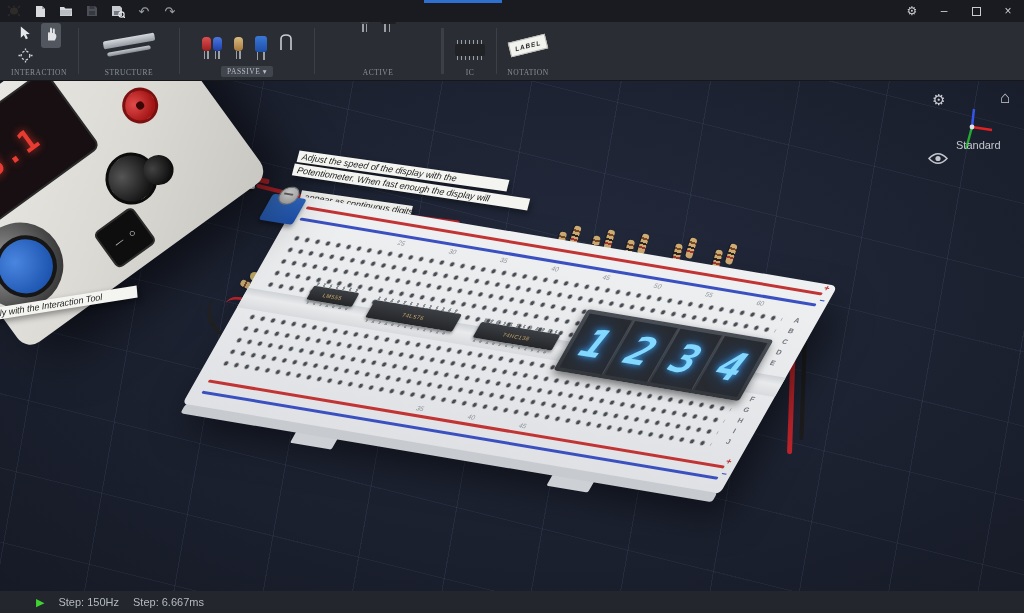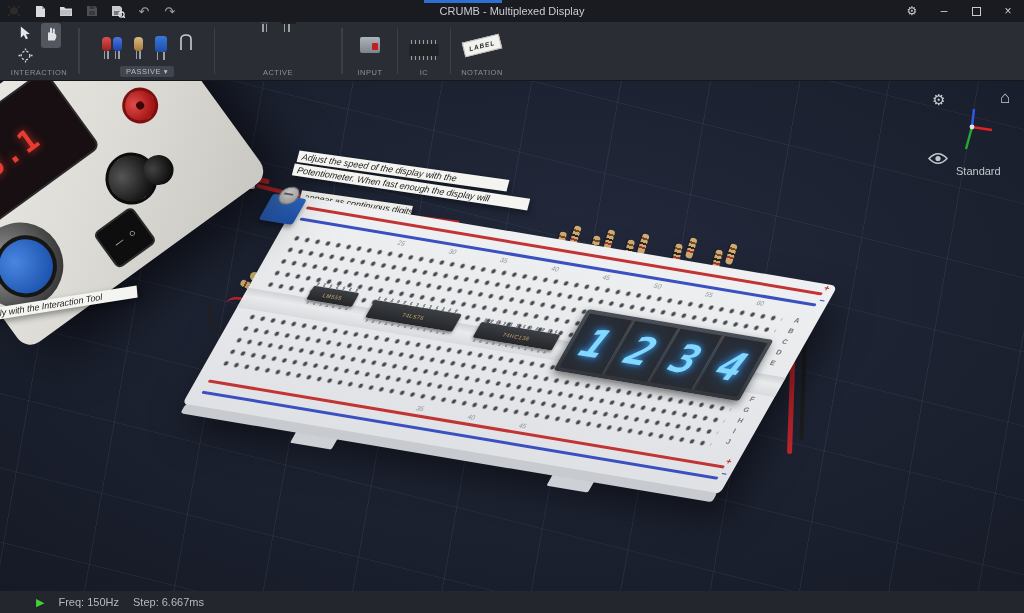--- a/index.html
+++ b/index.html
@@ -17,21 +17,21 @@
   .tb-title { position:absolute; left:0; right:0; text-align:center; color:#c9ccd1; font-size:11px; pointer-events:none; }
   .win-btns { position:absolute; right:0; top:0; height:22px; display:flex; align-items:center; gap:0; }
   .win-btn { width:32px; height:22px; display:flex; align-items:center; justify-content:center; color:#c9ccd1; font-size:12px; }
   .max-box { width:9px; height:9px; border:1.2px solid #c9ccd1; }
 
   
   .toolbar { position:absolute; left:0; top:22px; width:1024px; height:59px; background:#2a2d34;
     display:flex; align-items:stretch; z-index:55; border-bottom:1px solid #15171b; }
   .tsec { position:relative; display:flex; flex-direction:column; align-items:center; justify-content:flex-end; padding-bottom:3px; }
   .tsec .icons { flex:1; display:flex; align-items:center; justify-content:center; gap:12px; width:100%; }
-  .tsec .tlabel { font-size:7.5px; letter-spacing:.5px; color:#8b9097; white-space:nowrap; }
+  .tsec .tlabel { font-size:7.5px; letter-spacing:.5px; color:#8b9097; white-space:nowrap;font-family:Liberation Serif, serif; }
   .tlabel.pill { background:#41454d; border-radius:2px; padding:1px 6px; color:#b9bdc3; }
   .tdiv { width:1px; background:#3c3f46; margin:6px 0; }
   .sel-tool { background:#52565e; border-radius:3px; padding:2px; }
   .interaction-grid { display:grid; grid-template-columns:22px 26px; grid-template-rows:22px 18px; gap:2px; align-items:center; justify-items:center; }
   .bead { width:9px; height:14px; border-radius:4px; position:relative; }
   .legs2:before,.legs2:after { content:""; position:absolute; bottom:-8px; width:1.5px; height:8px; background:#9aa0a6; }
   .legs2:before { left:2px; } .legs2:after { right:2px; }
   .plank1 { width:52px; height:8px; border-radius:2px; background:linear-gradient(#d6dade,#9298a0); transform:rotate(-10deg); }
   .plank2 { width:44px; height:4px; border-radius:2px; background:linear-gradient(#c3c8ce,#878d95); transform:rotate(-10deg); }
   .to92 { width:15px; height:13px; border-radius:8px 8px 2px 2px; background:#1f1f22; position:relative; }
@@ -55,21 +55,21 @@
   .grid { position:absolute; inset:-80px;
     background-image:
       repeating-linear-gradient(100deg, rgba(130,150,190,.10) 0 1px, transparent 1px 88px),
       repeating-linear-gradient(14deg, rgba(130,150,190,.08) 0 1px, transparent 1px 72px); }
 
   
   .vp-ov { position:absolute; color:#c9ccd1; z-index:40; }
   .vp-gear { left:932px; top:10px; font-size:15px; }
   .vp-home { left:1000px; top:7px; font-size:17px; }
   .vp-eye { left:928px; top:70px; }
-  .vp-view { left:956px; top:84px; font-size:11px; color:#c3c7cc; }
+  .vp-view { left:956px; top:58px; font-size:11px; color:#c3c7cc; }
   .gizmo { left:952px; top:22px; }
 
   
   .statusbar { position:absolute; left:0; top:591px; width:1024px; height:22px; background:#23262d;
     display:flex; align-items:center; gap:14px; padding-left:36px; z-index:60; font-size:11px; color:#b5bac1; }
   .play { color:#3fd42f; font-size:11px; }
 
   
   .psu { position:absolute; left:-70px; top:-28px; width:300px; height:232px; transform:rotate(-36deg);
     background:linear-gradient(145deg,#f0eeea 0%, #dcdad5 60%, #c9c7c2 100%); border-radius:16px;
@@ -176,21 +176,20 @@
         <svg width="14" height="13" viewBox="0 0 14 13">
             <path d="M1 1 h8 l2 2 v8 H1 z" fill="#c6cad0"></path>
             <rect x="3" y="6" width="6" height="4" fill="#74787f"></rect>
             <circle cx="10.5" cy="9.5" r="2.6" fill="none" stroke="#e4e6e9" stroke-width="1.2"></circle>
             <path d="M12.3 11.3 L14 13" stroke="#e4e6e9" stroke-width="1.4"></path>
           </svg>
       </span>
       <span class="tb-ic">↶</span>
       <span class="tb-ic">↷</span>
     </div>
-    <div class="tb-title">CRUMB - Multiplexed Display</div>
     <div class="win-btns">
       <span class="win-btn">⚙</span>
       <span class="win-btn">–</span>
       <span class="win-btn">
           <span class="max-box"></span>
         </span>
       <span class="win-btn">×</span>
     </div>
   </div>
 
@@ -214,20 +213,27 @@
                 <circle cx="8" cy="8" r="4.6" fill="none" stroke="#cfd2d6" stroke-width="1.4" stroke-dasharray="2.4 2"></circle>
                 <path d="M8 0.5 V2.5 M8 13.5 V15.5 M0.5 8 H2.5 M13.5 8 H15.5" stroke="#cfd2d6" stroke-width="1.4"></path>
               </svg>
           </span>
         </div>
       </div>
       <span class="tlabel">INTERACTION</span>
     </div>
     <div class="tdiv"></div>
 
+    <div class="tsec" style="width:100px;">
+      <div class="icons" style="flex-direction:column; gap:4px; justify-content:center;">
+        <span class="plank1"></span>
+        <span class="plank2"></span>
+      </div>
+      <span class="tlabel">STRUCTURE</span>
+    </div>
     <div class="tdiv"></div>
 
     <div class="tsec" style="width:134px;justify-content:center;">
       <div class="icons">
         <span style="display:flex;gap:2px;">
           <span class="bead legs2" style="background:linear-gradient(#e05050,#9c1f1f);"></span>
           <span class="bead legs2" style="background:linear-gradient(#4a78e0,#1d3fa8);"></span>
         </span>
         <span class="bead legs2" style="background:linear-gradient(#d8bb82,#a8793c);"></span>
         <span class="bead legs2" style="width:12px;height:16px;border-radius:3px;background:linear-gradient(#3a78d6,#1d4fa8);"></span>
@@ -245,26 +251,20 @@
       <div class="icons">
         <span class="bead legs2" style="background:linear-gradient(#8a8d92,#3c3f44);"></span>
         <span class="to92"></span>
       </div>
       <span class="tlabel">ACTIVE</span>
     </div>
     <div class="tdiv"></div>
 
     <div class="tdiv"></div>
 
-    <div class="tsec" style="width:54px;">
-      <div class="icons">
-          <span class="inputsw"></span>
-        </div>
-      <span class="tlabel">INPUT</span>
-    </div>
     <div class="tdiv"></div>
 
     <div class="tsec" style="width:52px;margin-top:9px;">
       <div class="icons">
           <span class="icchip"></span>
         </div>
       <span class="tlabel">IC</span>
     </div>
     <div class="tdiv"></div>
 
@@ -430,17 +430,17 @@
       <svg width="20" height="13" viewBox="0 0 20 13">
           <path d="M1 6.5 Q10 -3 19 6.5 Q10 16 1 6.5 Z" fill="none" stroke="#c3c7cc" stroke-width="1.6"></path>
           <circle cx="10" cy="6.5" r="2.6" fill="#c3c7cc"></circle>
         </svg>
     </span>
     <span class="vp-ov vp-view">Standard</span>
   </div>
 
   <div class="statusbar">
     <span class="play">▶</span>
-    <span>Freq: 150Hz</span>
+    <span>Step: 150Hz</span>
     <span>Step: 6.667ms</span>
   </div>
 
 </div>
 
 </body></html>

